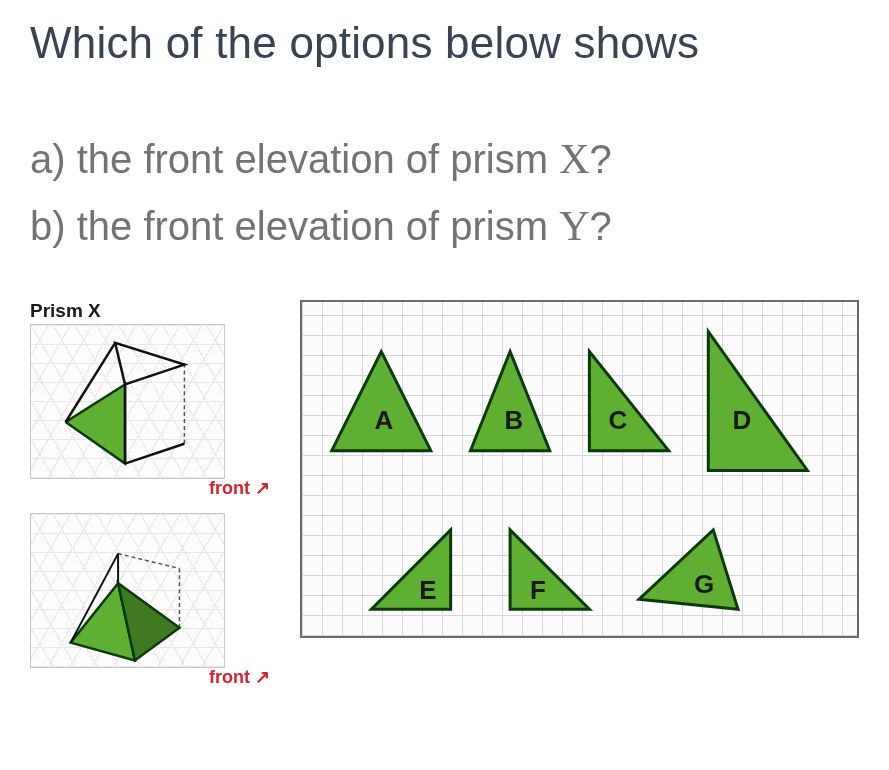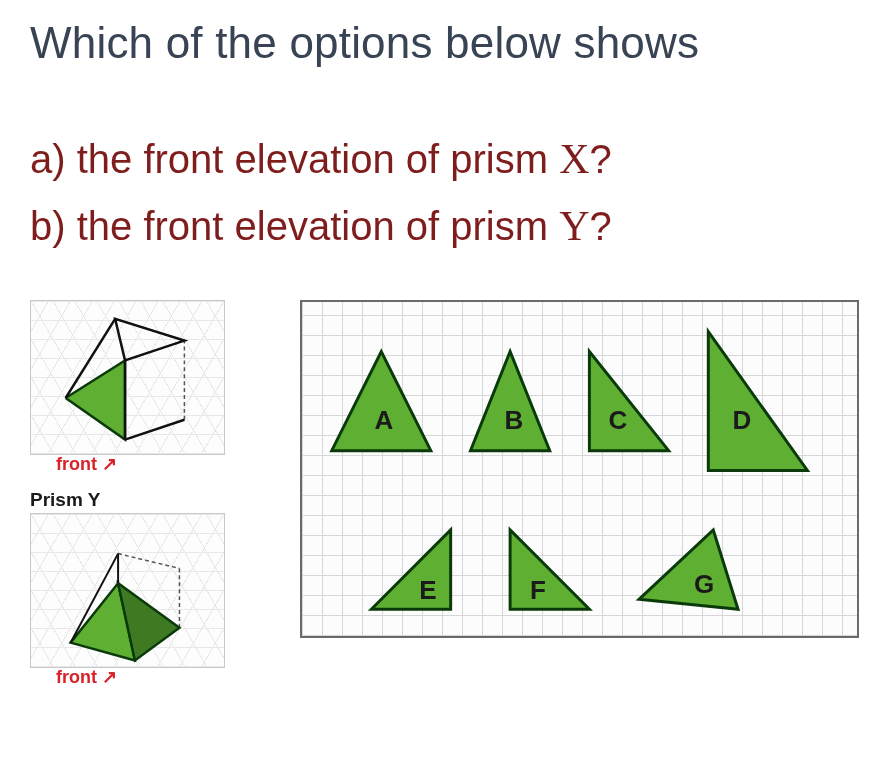--- a/index.html
+++ b/index.html
@@ -14,21 +14,21 @@
   }
   .title {
     font-size: 44px;
     font-weight: 400;
     color: #384354;
     margin-bottom: 60px;
     letter-spacing: 0.2px;
   }
   .sub {
     font-size: 40px;
-    color: #7f1d1d;
+    color: #737373;
     line-height: 1.5;
     margin-bottom: 4px;
   }
   .sub .var {
     font-family: "Times New Roman", serif;
     font-size: 42px;
   }
   .lower {
     display: flex;
     gap: 30px;
@@ -54,20 +54,21 @@
     position: relative;
     margin-left: 0;
   }
   .iso-box svg { position: absolute; inset: 0; }
   .front-label {
     font-size: 18px;
     font-weight: 700;
     color: #d9232a;
     margin-top: -2px;
     margin-left: 26px;
+    text-align: right;
   }
   .front-label .arrow { color: #d9232a; font-size: 18px; }
   .right-panel {
     flex: 1;
     border: 2px solid #6a6a6a;
     height: 338px;
     background:
       repeating-linear-gradient(0deg, #d6d6d6 0 1px, transparent 1px 20px),
       repeating-linear-gradient(90deg, #d6d6d6 0 1px, transparent 1px 20px),
       #fcfcfc;
@@ -93,20 +94,21 @@
 </div>
 <div class="sub">
   <span>b) the front elevation of prism </span><span class="var">Y</span><span>?</span>
 </div>
 
 <div class="lower">
 
   <div class="left-col">
 
     <div class="prism-block">
+      <div class="prism-label">Prism X</div>
       <div class="iso-box">
         <svg viewBox="0 0 195 155">
 
           <polyline points="155,120 155,40 85,18" fill="none" stroke="#555" stroke-width="1.5" stroke-dasharray="4 3"></polyline>
           <line x1="155" y1="40" x2="95" y2="60" stroke="#555" stroke-width="1.5" stroke-dasharray="4 3"></line>
 
           <polyline points="35,98 95,60 95,140 35,98" fill="#5fb032" stroke="#0a3a0a" stroke-width="2.5"></polyline>
           <polygon points="95,140 155,120 155,120 95,140" fill="none"></polygon>
           <polygon points="95,60 85,18 155,40 95,60" fill="none" stroke="#111" stroke-width="2.5"></polygon>
 
@@ -114,21 +116,20 @@
           <polyline points="95,140 155,120" fill="none" stroke="#111" stroke-width="2.5"></polyline>
           <polyline points="95,60 95,140" fill="none" stroke="#111" stroke-width="2.5"></polyline>
         </svg>
       </div>
       <div class="front-label">
         <span>front</span><span class="arrow"> ↗</span>
       </div>
     </div>
 
     <div class="prism-block">
-      <div class="prism-label">Prism Y</div>
       <div class="iso-box">
         <svg viewBox="0 0 195 155">
 
           <polyline points="150,55 150,115" fill="none" stroke="#555" stroke-width="1.5" stroke-dasharray="4 3"></polyline>
           <polyline points="88,40 150,55" fill="none" stroke="#555" stroke-width="1.5" stroke-dasharray="4 3"></polyline>
 
           <polygon points="40,130 105,148 88,70" fill="#5fb032" stroke="#0a3a0a" stroke-width="2.5"></polygon>
 
           <polygon points="88,70 105,148 150,115 " fill="#3f7a22" stroke="#0a3a0a" stroke-width="2.5"></polygon>
 

